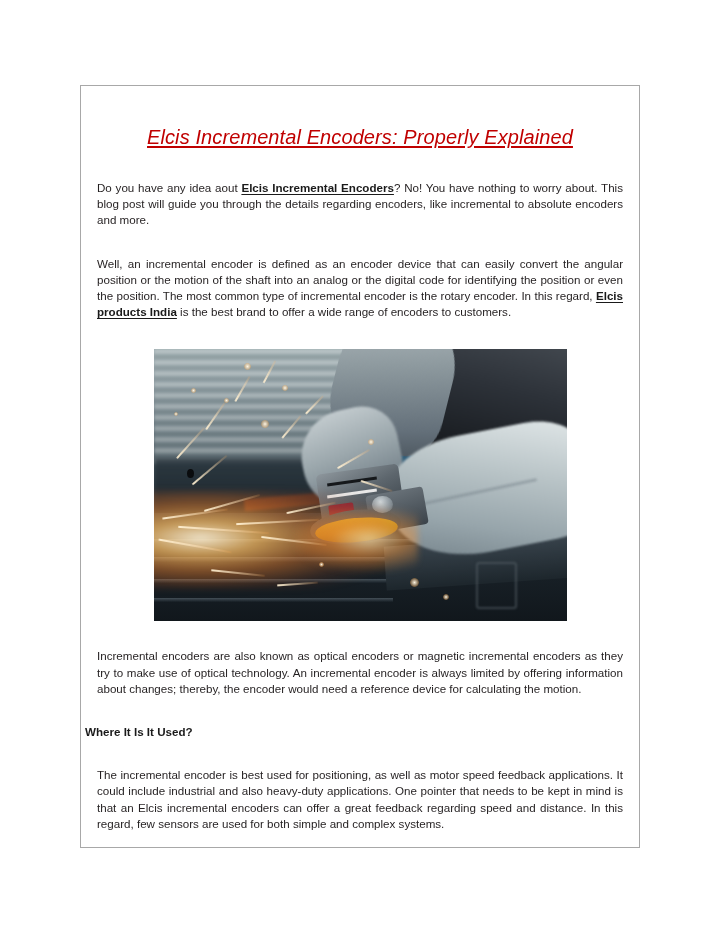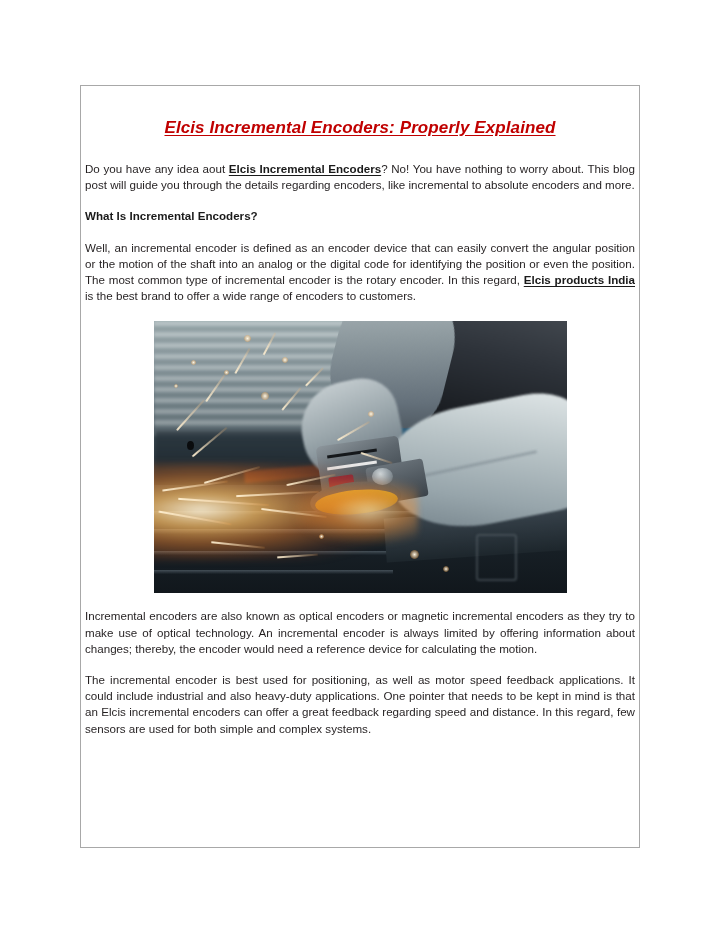--- a/index.html
+++ b/index.html
@@ -28,37 +28,37 @@
     overflow: hidden;
   }
 
   .page-inner {
     padding: 0 4px;
     box-sizing: border-box;
   }
 
   
   .doc-title {
-    margin: 8px;
+    margin: 16px;
     padding-top: 24px;
     text-align: center;
-    font-size: 17px;
-    font-weight: bold;
+    font-size: 20px;
+    font-weight: normal;
     font-style: italic;
     color: #c00000;
     letter-spacing: 0.1px;
   }
   .doc-title span.t-underline {
     text-decoration: underline;
     text-underline-offset: 2px;
   }
 
   
   p.body-para {
-    margin: 0;
+    margin: 12px;
     padding-top: 15px;
     font-size: 11.6px;
     line-height: 16.2px;
     color: #231f20;
     text-align: justify;
     text-justify: inter-word;
   }
   h2.sub-head {
     margin: 0;
     padding-top: 15px;
@@ -283,21 +283,20 @@
 
 <div class="page-sheet">
   <div class="page-inner">
 
     <h1 class="doc-title">
       <span class="t-underline">Elcis Incremental Encoders: Properly Explained</span>
     </h1>
 
     <p class="body-para"><span>Do you have any idea aout </span><span class="strong-link">Elcis Incremental Encoders</span><span>? No! You have nothing to worry about. This blog post will guide you through the details regarding encoders, like incremental to absolute encoders and more.</span></p>
 
-    <h2 class="sub-head">What Is Incremental Encoders?</h2>
 
     <p class="body-para"><span>Well, an incremental encoder is defined as an encoder device that can easily convert the angular position or the motion of the shaft into an analog or the digital code for identifying the position or even the position. The most common type of incremental encoder is the rotary encoder. In this regard, </span><span class="strong-link">Elcis products India</span><span> is the best brand to offer a wide range of encoders to customers.</span></p>
 
     <div class="figure-wrap">
       <div class="photo" title="Worker using an angle grinder on metal, producing bright orange sparks">
         <div class="bg-wall"></div>
         <div class="bg-wall-slats"></div>
         <div class="bg-pipe"></div>
         <div class="bg-blue-drum"></div>
         <div class="bg-dark-left"></div>
@@ -357,18 +356,19 @@
         <div class="dot" style="left:5%;  top:23%; width:4px;  height:4px;"></div>
         <div class="dot" style="left:52%; top:33%; width:6px;  height:6px;"></div>
         <div class="dot" style="left:62%; top:84%; width:9px;  height:9px;"></div>
         <div class="dot" style="left:70%; top:90%; width:6px;  height:6px;"></div>
         <div class="dot" style="left:40%; top:78%; width:5px;  height:5px;"></div>
       </div>
     </div>
 
     <p class="body-para after-figure">Incremental encoders are also known as optical encoders or magnetic incremental encoders as they try to make use of optical technology. An incremental encoder is always limited by offering information about changes; thereby, the encoder would need a reference device for calculating the motion.</p>
 
+    <h2 class="sub-head">Where It Is It Used?</h2>
 
     <p class="body-para">The incremental encoder is best used for positioning, as well as motor speed feedback applications. It could include industrial and also heavy-duty applications. One pointer that needs to be kept in mind is that an Elcis incremental encoders can offer a great feedback regarding speed and distance. In this regard, few sensors are used for both simple and complex systems.</p>
 
 
   </div>
 </div>
 
 </body></html>

